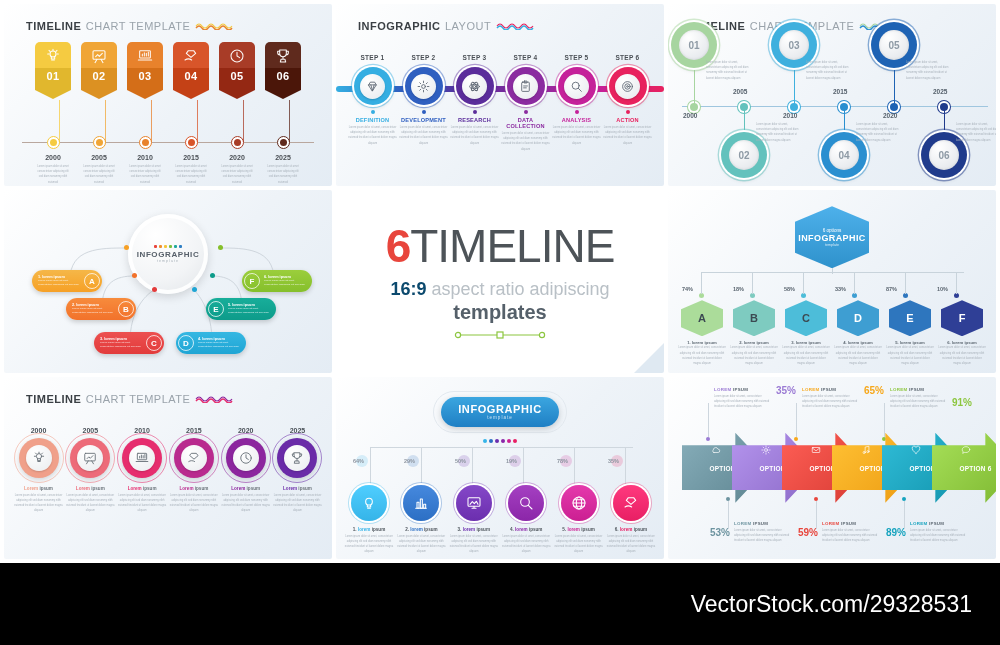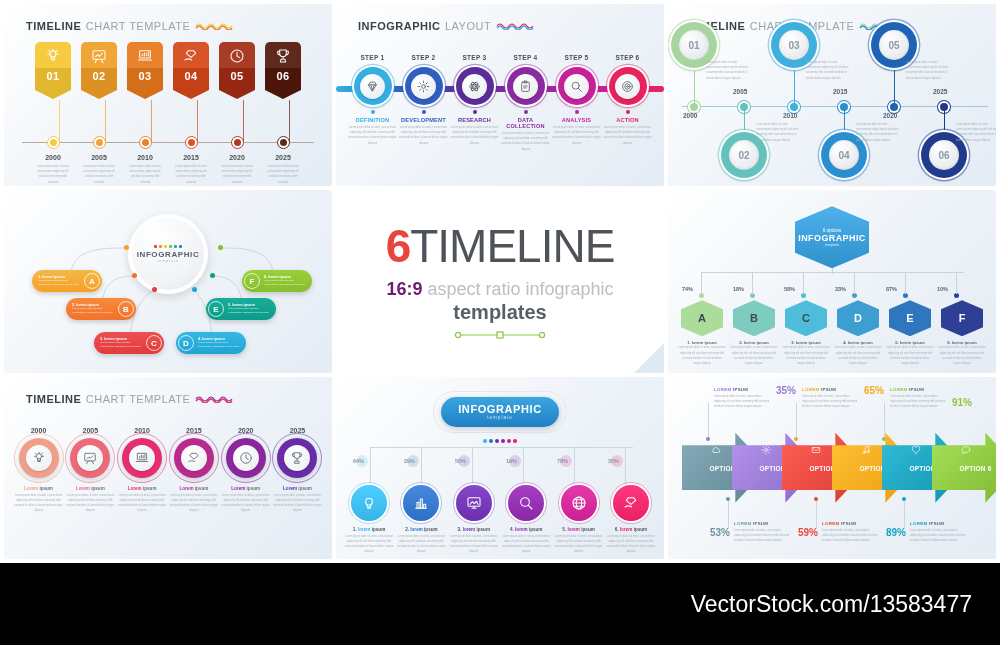--- a/index.html
+++ b/index.html
@@ -99,21 +99,21 @@
   .pill .txt .b{ font-size:2.5px; line-height:1.9; color:rgba(255,255,255,.82); }
   .pill .badge{ width:16px; height:16px; border-radius:50%; border:1px solid rgba(255,255,255,.75);
     display:flex; align-items:center; justify-content:center; font-size:8px; font-weight:bold; color:#fff; }
   .connd{ position:absolute; width:5px; height:5px; border-radius:50%; }
 
   
   .p5{ display:flex; flex-direction:column; align-items:center; justify-content:center; }
   .p5 .big{ font-size:46px; letter-spacing:-1px; color:#4d5358; font-weight:300; line-height:1; }
   .p5 .big b{ color:#e8453c; font-weight:bold; }
   .p5 .sub{ margin-top:10px; font-size:18px; color:#b9c0c6; font-weight:300; }
-  .p5 .sub b{ color:#701a75; font-weight:bold; }
+  .p5 .sub b{ color:#0c4a6e; font-weight:bold; }
   .p5 .sub2{ font-size:20px; font-weight:bold; color:#55606a; margin-top:1px; }
   .p5 .corner{ position:absolute; right:0; bottom:0; width:0;height:0;
     border-left:30px solid transparent; border-bottom:30px solid #dfe9f2; }
   .hexshape{ clip-path:polygon(50% 0%,100% 25%,100% 75%,50% 100%,0% 75%,0% 25%); }
   .p6 .top{ position:absolute; left:50%; top:16px; transform:translateX(-50%);
     width:74px; height:62px; display:flex; flex-direction:column; align-items:center; justify-content:center; color:#fff; }
   .p6 .top .a{ font-size:4.6px; }
   .p6 .top .b{ font-size:9px; font-weight:bold; letter-spacing:.4px; }
   .p6 .top .c{ font-size:3.6px; opacity:.8; }
   .p6 .row{ position:absolute; left:10px; right:10px; top:110px; display:flex; justify-content:space-between; }
@@ -608,21 +608,21 @@
           </div>
           <div class="connd" style="left: 214px; top: 55px; background: rgb(133, 191, 43);"></div>
         </div>
     </div>
 
     <div class="panel white p5" id="p5">
       <div class="big">
         <b>6</b><span>TIMELINE</span>
       </div>
       <div class="sub">
-        <b>16:9</b><span> aspect ratio infographic</span>
+        <b>16:9</b><span> aspect ratio adipiscing</span>
       </div>
       <div class="sub2">templates</div>
       <svg width="96" height="10" style="margin-top:6px">
         <line x1="6" y1="5" x2="90" y2="5" stroke="#8CC63F" stroke-width="1.2"></line>
         <circle cx="6" cy="5" r="2.6" fill="#fff" stroke="#8CC63F" stroke-width="1.2"></circle>
         <rect x="45" y="2" width="6" height="6" fill="#fff" stroke="#8CC63F" stroke-width="1.2"></rect>
         <circle cx="90" cy="5" r="2.6" fill="#fff" stroke="#8CC63F" stroke-width="1.2"></circle>
       </svg>
       <div class="corner"></div>
     </div>
@@ -989,14 +989,14 @@
                 <path d="M21 11c0 4-4 7-9 7a11 11 0 01-3-.4L4 20l1.3-3.4A7.2 7.2 0 013 11c0-4 4-7 9-7s9 3 9 7z"></path>
               </svg></div>
           </div>
         </div>
     </div>
 
   </div>
 </div>
 
 <div id="footer">
-  <div class="url">VectorStock.com/13583477</div>
+  <div class="url">VectorStock.com/29328531</div>
 </div>
 
 </body></html>

